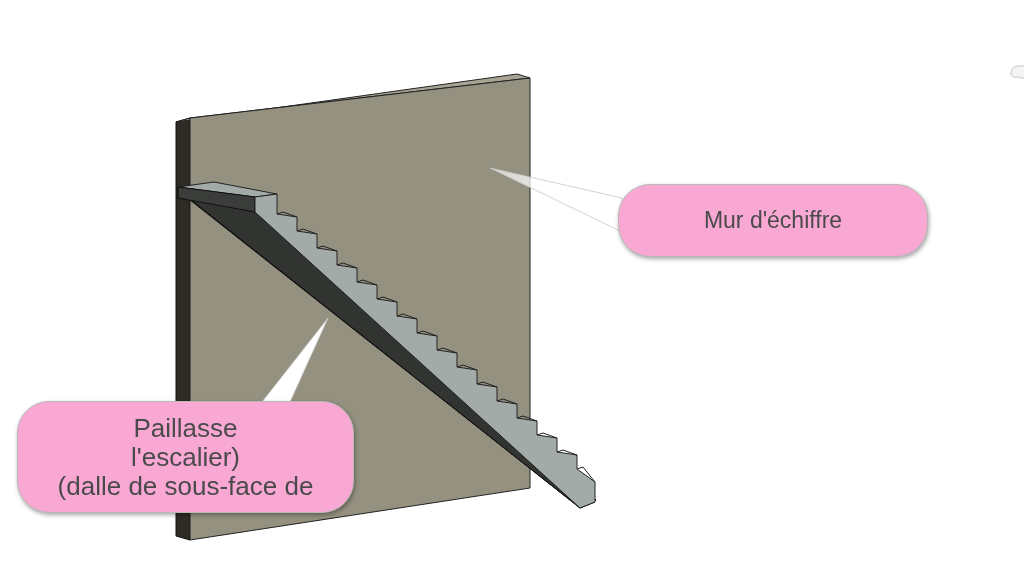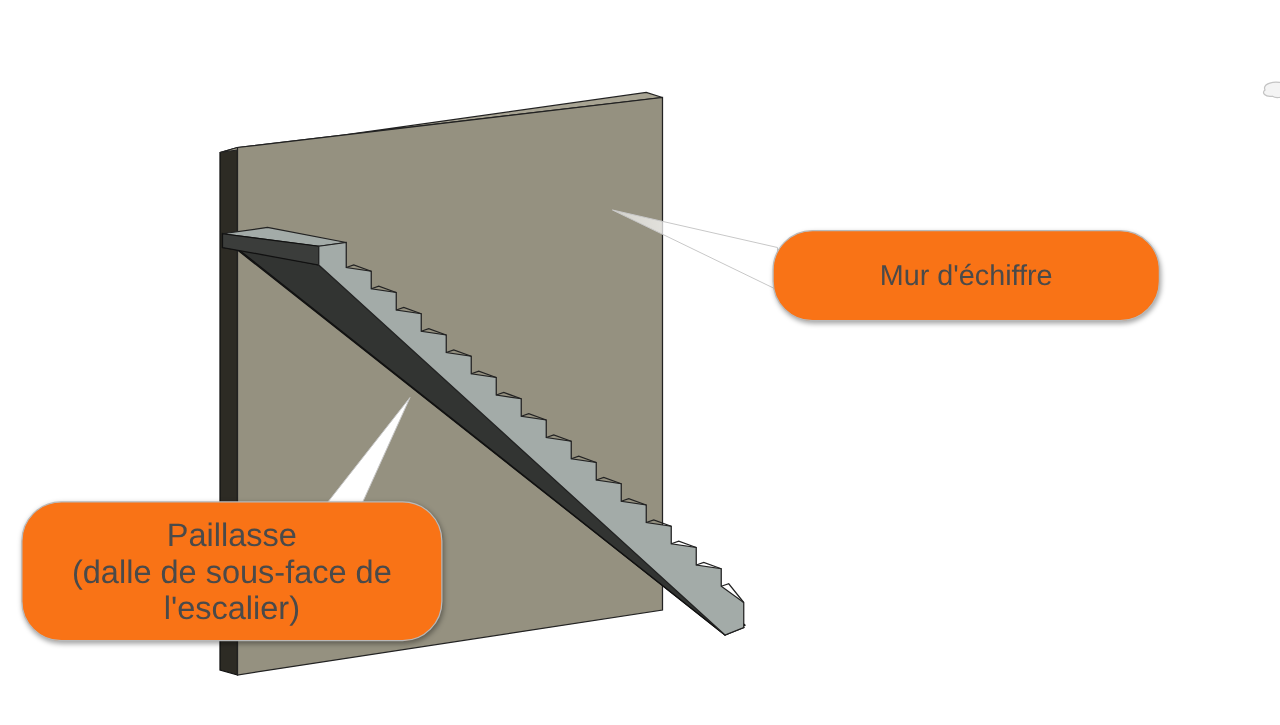--- a/index.html
+++ b/index.html
@@ -1,20 +1,20 @@
 <!DOCTYPE html>
 <html><head>
   <meta charset="utf-8">
   <style>
     html, body { margin: 0; padding: 0; background: #ffffff; }
     body { width: 1024px; height: 580px; position: relative; overflow: hidden;
            font-family: "Liberation Sans", sans-serif; }
     #scene { position: absolute; left: 0; top: 0; width: 1024px; height: 580px; }
     .callout {
-      position: absolute; background: #f97316; border: 1px solid #b9b9b9;
+      position: absolute; background: #f9a8d4; border: 1px solid #b9b9b9;
       border-radius: 32px; box-shadow: 1px 2px 4px rgba(0,0,0,0.35);
       color: #4a4a4a; text-align: center; display: flex; flex-direction: column;
       justify-content: center; align-items: center; box-sizing: border-box;
     }
     #callout-wall { left: 618px; top: 184px; width: 310px; height: 73px; font-size: 23px; }
     #callout-slab { left: 17px; top: 401px; width: 337px; height: 112px; font-size: 26px; line-height: 29px; }
     .cloud { position: absolute; left: 1006px; top: 62px; }
   </style>
 </head>
 <body>
@@ -65,19 +65,19 @@
 
   <polygon points="328,318 262,402 290,402" fill="#ffffff" stroke="#c8c8c8" stroke-width="0.8"></polygon>
 </svg>
 
 <div id="callout-wall" class="callout">
   <span>Mur d'échiffre</span>
 </div>
 
 <div id="callout-slab" class="callout">
   <span>Paillasse</span>
+  <span>l'escalier)</span>
   <span>(dalle de sous-face de</span>
-  <span>l'escalier)</span>
 </div>
 
 <svg class="cloud" width="20" height="22" viewBox="0 0 20 22">
   <path d="M18,4 C10,3 4,6 6,10 C3,12 6,16 12,15 C15,17 20,16 20,14" fill="#f4f4f4" stroke="#c4c4c4" stroke-width="1"></path>
 </svg>
 
 </body></html>

